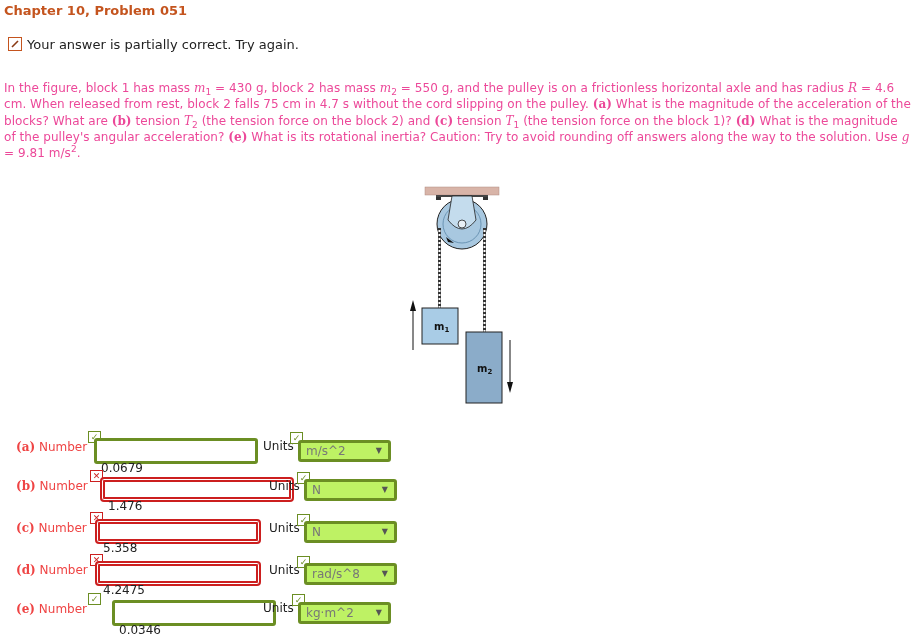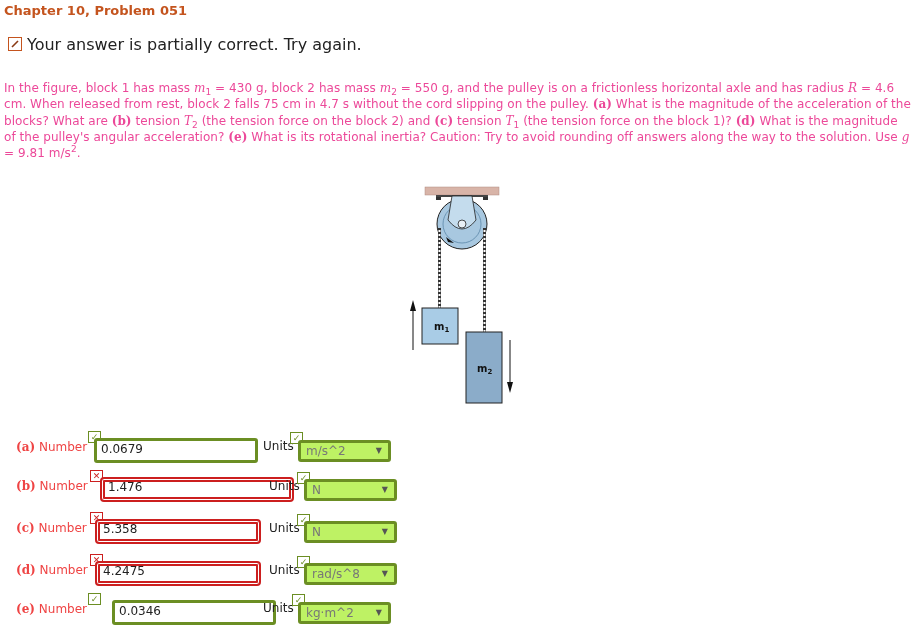--- a/index.html
+++ b/index.html
@@ -14,36 +14,36 @@
   }
   .status {
     position: absolute; left: 8px; top: 35px; height: 18px;
     display: flex; align-items: center;
   }
   .status-icon {
     width: 14px; height: 14px; border: 1px solid #c4541e; box-sizing: border-box;
     display: inline-flex; align-items: center; justify-content: center; margin-right: 5px;
     background: #fff;
   }
-  .status-text { font-size: 16px; color: #222; }
+  .status-text { font-size: 13px; color: #222; }
   .problem {
     position: absolute; left: 4px; top: 80px; width: 908px;
     font-size: 12px; line-height: 16.3px; color: #ec4899; letter-spacing: 0.05px;
   }
   .problem i { font-family: "DejaVu Serif", serif; font-style: italic; }
   .problem b { font-family: "DejaVu Serif", serif; font-weight: bold; }
   .problem sub, .problem sup { font-size: 9px; line-height: 0; }
   .figure { position: absolute; left: 400px; top: 180px; width: 130px; height: 230px; }
   .part-label {
     position: absolute; left: 16px; font-size: 12px; color: #ef4444; white-space: nowrap; text-align: right;
   }
   .part-label b { font-family: "DejaVu Serif", serif; }
   .num-input {
     position: absolute; box-sizing: border-box; background: #fff;
-    font-size: 12px; color: #222; padding: 1px 4px 0 4px; height: 25px;
+    font-size: 12px; color: #222; padding: 20px 4px 0 4px; height: 25px;
   }
   .num-input.correct { border: 3px solid #6b8e23; border-radius: 3px; }
   .num-input.wrong {
     border: 2px solid #cc1f1f; border-radius: 4px;
     box-shadow: inset 0 0 0 1px #fff, inset 0 0 0 3px #cc1f1f;
   }
   .badge {
     position: absolute; width: 13px; height: 12px; box-sizing: border-box;
     background: #fff; display: flex; align-items: center; justify-content: center;
     font-size: 9px; line-height: 1; font-weight: bold;

